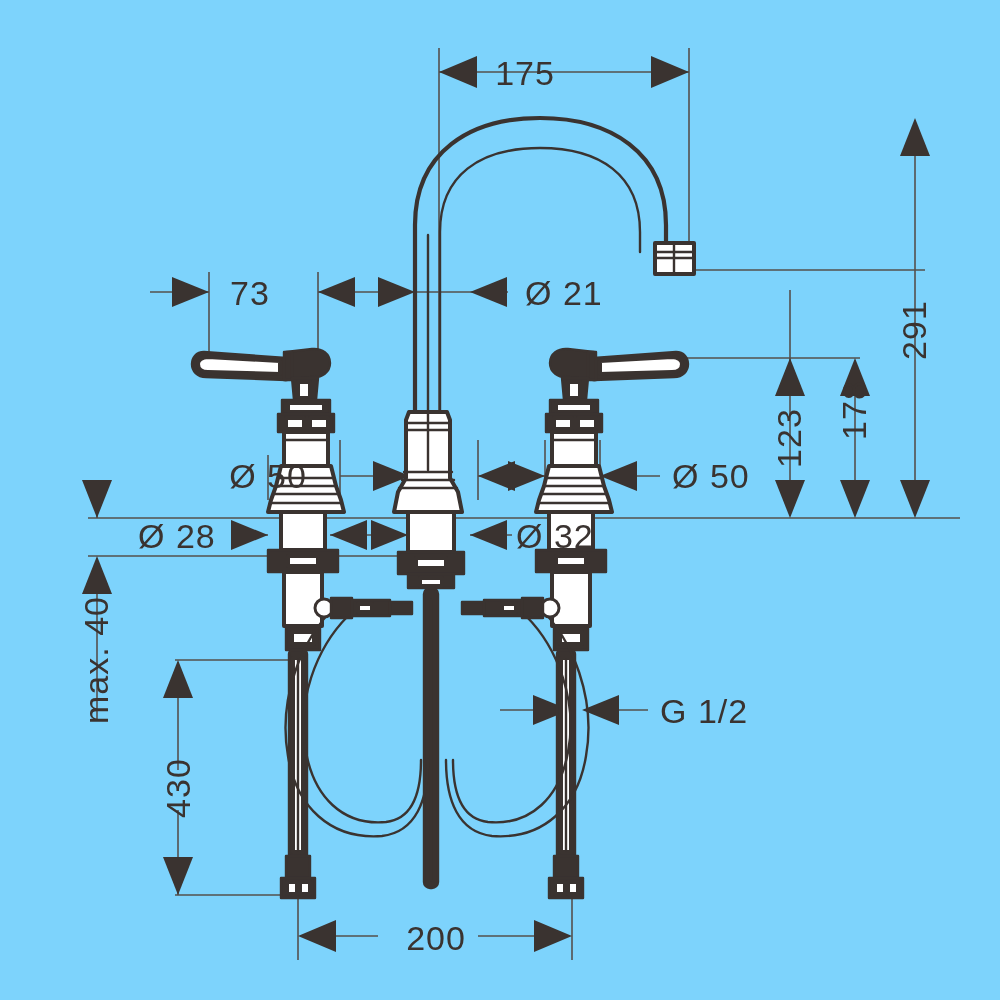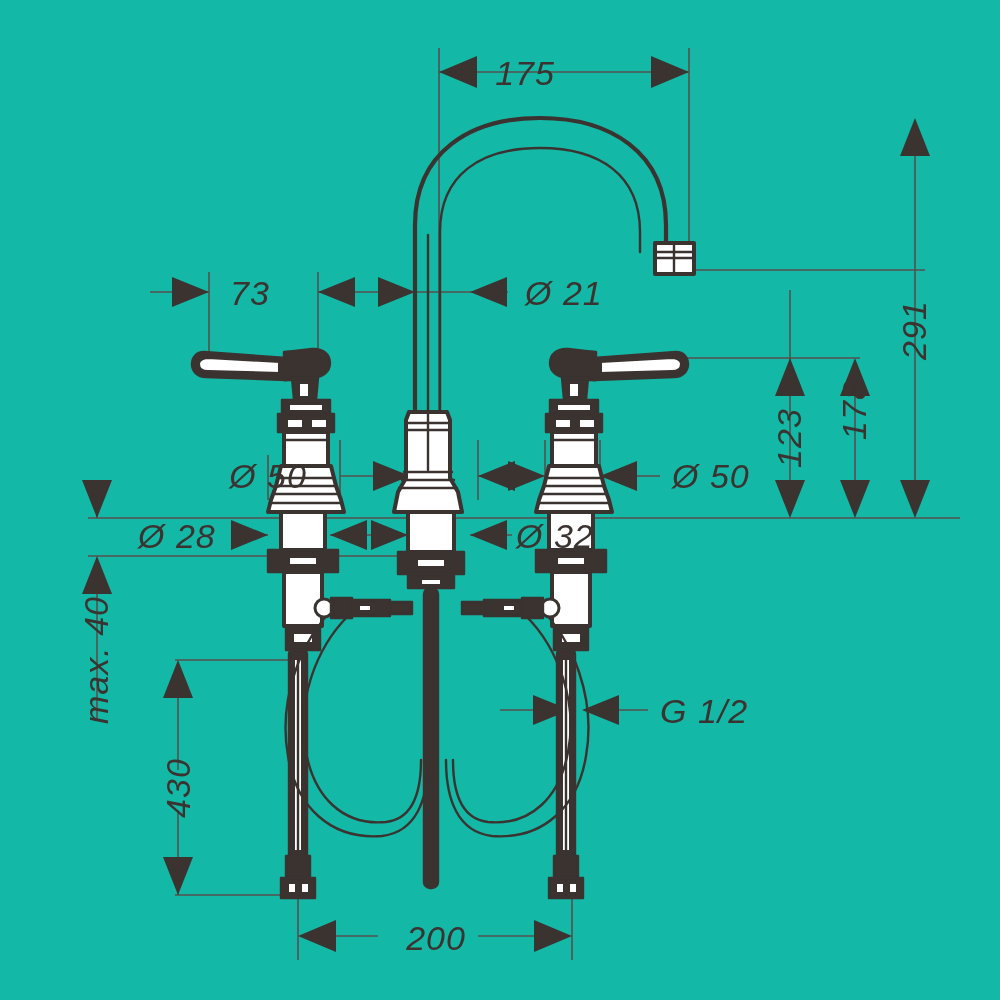--- a/index.html
+++ b/index.html
@@ -11,22 +11,21 @@
   body {
     width: 1000px;
     height: 1000px;
     font-family: "Liberation Sans", sans-serif;
     overflow: hidden;
   }
   #drawing-root {
     position: relative;
     width: 1000px;
     height: 1000px;
-    background: #14b8a6;
-    font-style: italic;
+    background: #7dd3fc;
   }
   svg#tech-drawing {
     display: block;
     width: 1000px;
     height: 1000px;
   }
   .dimtext {
     font-family: "Liberation Sans", sans-serif;
     font-size: 34px;
     fill: #3a3330;

